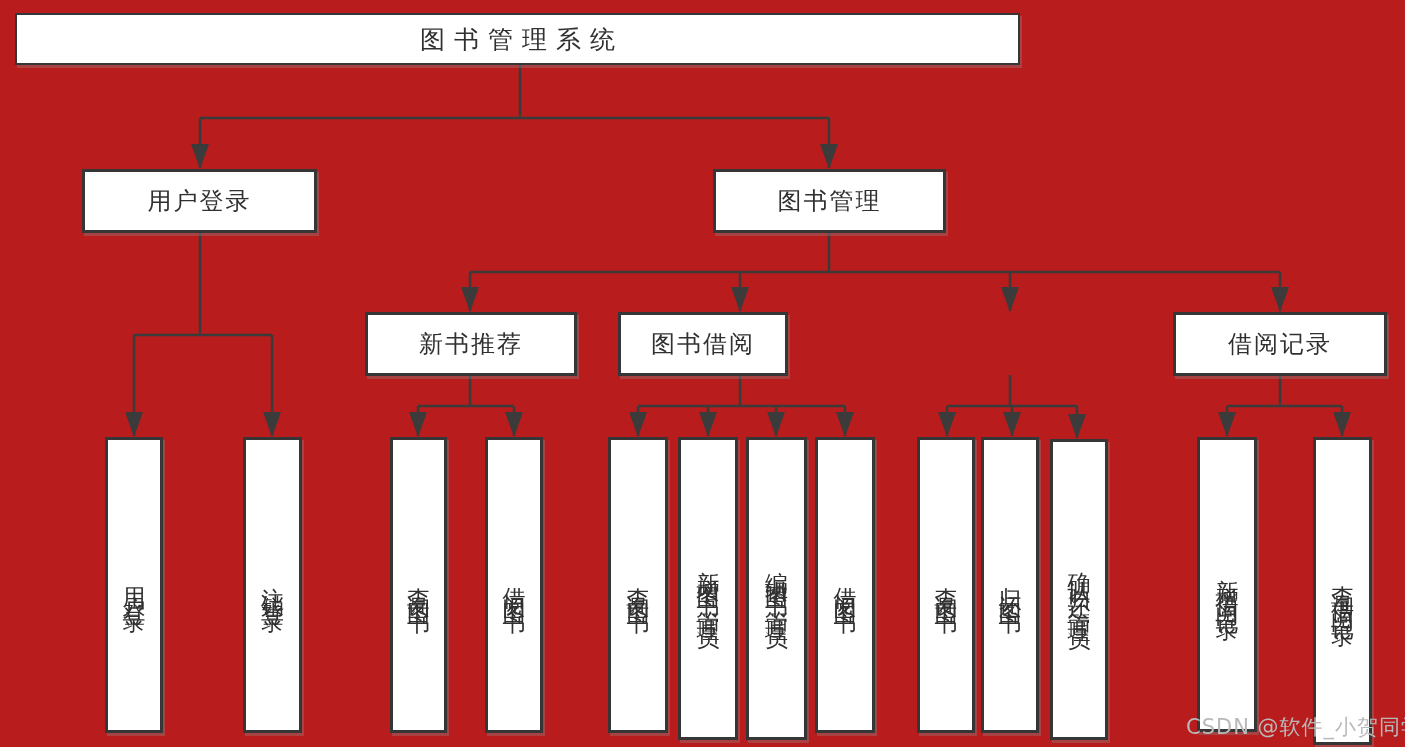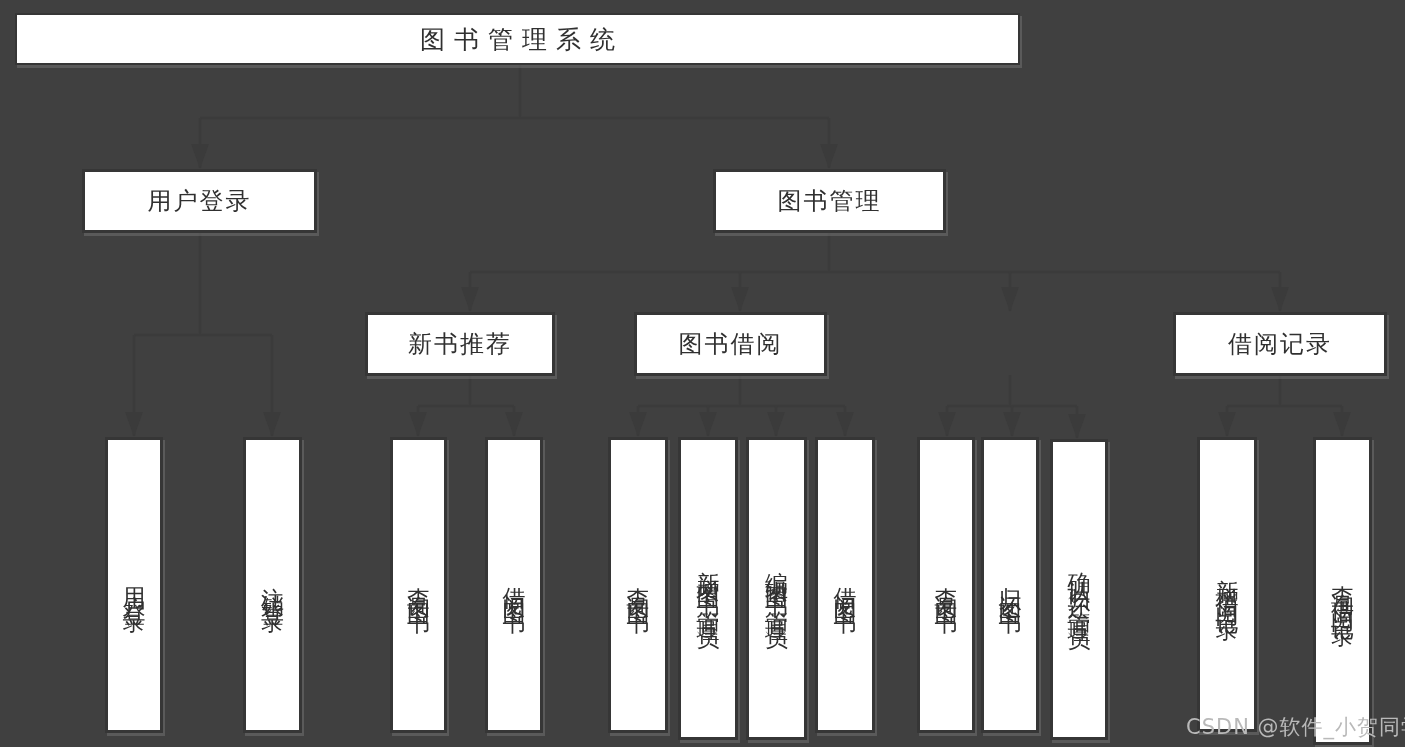--- a/index.html
+++ b/index.html
@@ -4,21 +4,21 @@
 <style>
   html, body {
     margin: 0;
     padding: 0;
     background: #ffffff;
   }
   .stage {
     position: relative;
     width: 1405px;
     height: 747px;
-    background: #404040;
+    background: #b91c1c;
     overflow: hidden;
     font-family: "DejaVu Sans", "Liberation Sans", sans-serif;
   }
   .connector-layer {
     position: absolute;
     left: 0;
     top: 0;
     width: 1405px;
     height: 747px;
   }
@@ -124,22 +124,22 @@
       <line class="shaft" x1="1227" y1="406" x2="1227" y2="436" marker-end="url(#arrow)"></line>
       <line class="shaft" x1="1342" y1="406" x2="1342" y2="436" marker-end="url(#arrow)"></line>
     </g>
   </svg>
 
   <div class="node root" style="left:15px; top:13px; width:1005px; height:52px;">图书管理系统</div>
 
   <div class="node" style="left:82px; top:169px; width:235px; height:64px;">用户登录</div>
   <div class="node" style="left:713px; top:169px; width:233px; height:64px;font-family:Liberation Mono, monospace;">图书管理</div>
 
-  <div class="node" style="left:365px; top:312px; width:190px; height:64px;">新书推荐</div>
-  <div class="node" style="left:634px; top:312px; width:193px; height:64px;">图书借阅</div>
+  <div class="node" style="left:365px; top:312px; width:212px; height:64px;">新书推荐</div>
+  <div class="node" style="left:618px; top:312px; width:170px; height:64px;">图书借阅</div>
   <div class="node" style="left:1173px; top:312px; width:214px; height:64px;">借阅记录</div>
 
   <div class="node vnode" style="left:105px; top:437px; width:58px; height:296px;">用户登录</div>
   <div class="node vnode" style="left:243px; top:437px; width:59px; height:296px;">注销登录</div>
 
   <div class="node vnode" style="left:390px; top:437px; width:57px; height:296px;">查询图书</div>
   <div class="node vnode" style="left:485px; top:437px; width:58px; height:296px;">借阅图书</div>
 
   <div class="node vnode" style="left:608px; top:437px; width:60px; height:296px;">查询图书</div>
   <div class="node vnode" style="left:678px; top:437px; width:60px; height:303px;">新增图书（管理员）</div>

